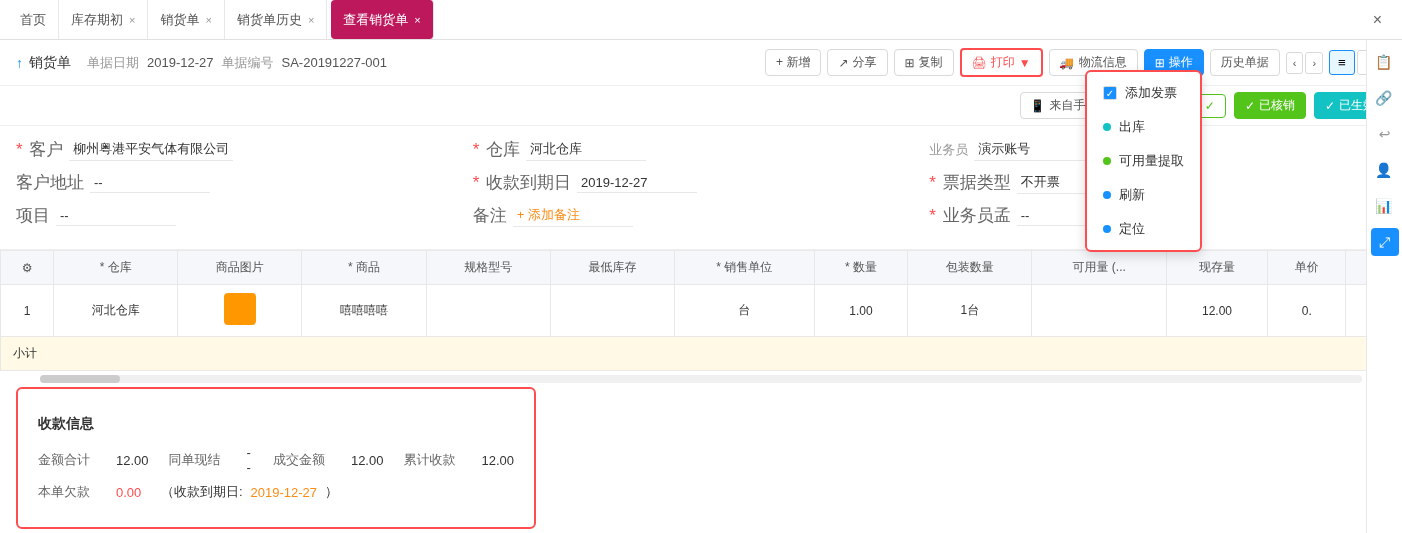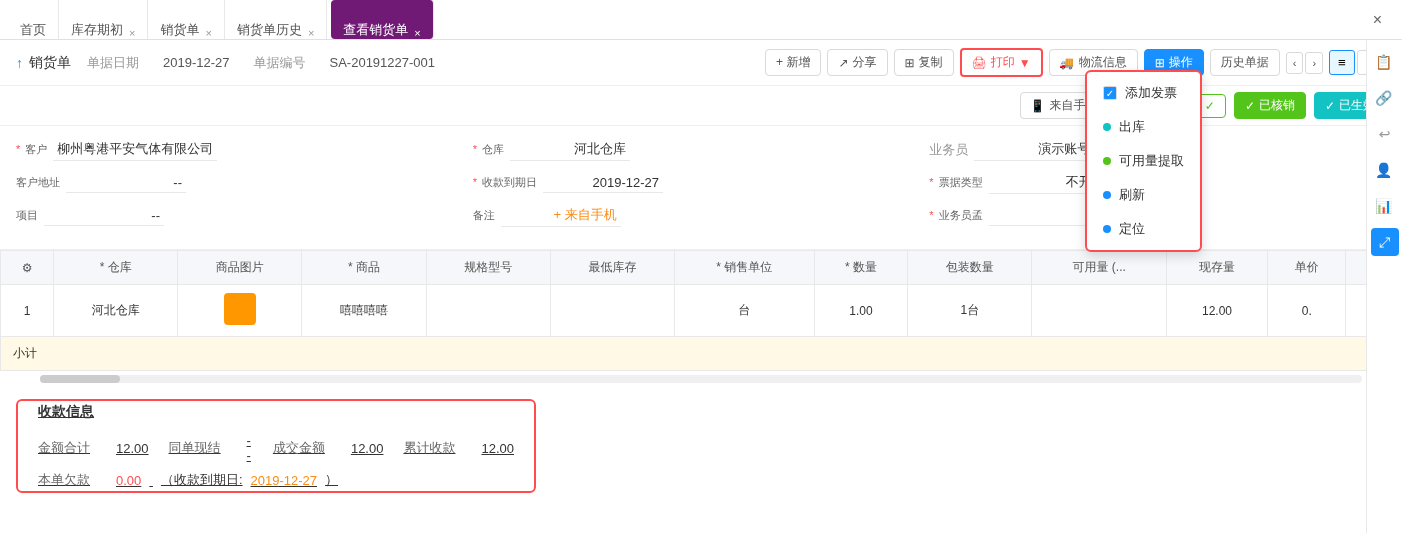--- a/index.html
+++ b/index.html
@@ -5,29 +5,29 @@
     * { box-sizing: border-box; margin: 0; padding: 0; }
     body { font-family: 'Microsoft YaHei', Arial, sans-serif; font-size: 13px; background: #f0f2f5; color: #333; overflow: hidden; }
 
     
     .tab-bar {
       display: flex; align-items: center; background: #fff;
       border-bottom: 1px solid #e0e0e0; padding: 0 8px;
       height: 40px; position: relative;
     }
     .tab-item {
-      display: flex; align-items: flex-end; padding: 0 12px;
+      display: flex; align-items: center; padding: 0 12px;
       height: 39px; cursor: pointer; font-size: 13px; color: #555;
       border-right: 1px solid #e8e8e8; white-space: nowrap;
     }
     .tab-item .tab-close {
       margin-left: 6px; color: #999; font-size: 11px; cursor: pointer;
     }
     .tab-item.highlight {
-      background: #701a75; color: #fff; border-radius: 4px; margin: 0 4px;
+      background: #be185d; color: #fff; border-radius: 4px; margin: 0 4px;
     }
     .tab-item.highlight .tab-close { color: #fff; }
     .close-btn-right {
       margin-left: auto; padding: 0 12px; font-size: 16px; cursor: pointer; color: #666;
     }
 
     
     .main-content {
       background: #fff; margin: 0; height: calc(100vh - 40px); overflow: auto;
     }
@@ -37,21 +37,21 @@
       display: flex; align-items: center; padding: 8px 16px;
       border-bottom: 1px solid #f0f0f0; background: #fff;
     }
     .doc-title-area {
       display: flex; align-items: center; gap: 16px; flex: 1;
     }
     .doc-title {
       display: flex; align-items: center; gap: 6px; font-size: 14px; font-weight: 500;
     }
     .doc-title-icon { color: #1890ff; }
-    .doc-meta { display: flex; align-items: center; gap: 24px; font-size: 13px; color: #555; }
+    .doc-meta { display: flex; align-items: center; gap: 8px; font-size: 13px; color: #555; }
     .doc-meta-label { color: #999; }
 
     .toolbar-right {
       display: flex; align-items: center; gap: 6px; flex-shrink: 0;
     }
     .toolbar-btn {
       display: flex; align-items: center; gap: 4px;
       padding: 4px 10px; border: 1px solid #d9d9d9; border-radius: 4px;
       background: #fff; cursor: pointer; font-size: 12px; color: #555;
       white-space: nowrap;
@@ -83,26 +83,26 @@
 
     
     .form-section {
       padding: 12px 16px; border-bottom: 1px solid #f0f0f0;
     }
     .form-row { display: flex; align-items: center; margin-bottom: 10px; }
     .form-field {
       display: flex; align-items: center; gap: 6px; flex: 1; min-width: 0;
     }
     .field-label {
-      color: #666; white-space: nowrap; font-size: 11px; min-width: fit-content;
+      color: #666; white-space: nowrap; font-size: 17px; min-width: fit-content;
     }
     .field-required { color: #ff4d4f; margin-right: 2px; }
     .field-value {
       color: #333; font-size: 13px; border-bottom: 1px solid #e8e8e8;
-      padding: 2px 4px; min-width: 120px; text-align: right;
+      padding: 2px 4px; min-width: 120px;
     }
     .field-staff { color: #999; font-size: 13px; }
 
     
     .table-container {
       margin: 0; overflow-x: auto;
     }
     .data-table {
       width: 100%; border-collapse: collapse; font-size: 12px;
     }
@@ -113,27 +113,26 @@
     .data-table td {
       padding: 8px 8px; border: 1px solid #e8e8e8; text-align: center;
       white-space: nowrap;
     }
     .data-table tr:nth-child(even) { background: #fafafa; }
     .data-table .subtotal-row td { background: #fff9e6; font-weight: 500; }
     .product-img { width: 32px; height: 32px; background: #ff9800; border-radius: 4px; display: inline-block; }
 
     
     .footer-info {
-      margin: 12px 16px;
+      margin: 0 16px;
       border: 2px solid #ff4d4f;
       border-radius: 6px;
-      padding: 2px 20px;
+      padding: 26px 20px;
       background: #fff;
       max-width: 520px;
-      text-decoration: underline;
     }
     .footer-info-title {
       font-size: 14px; font-weight: bold; margin-bottom: 12px; color: #333;
     }
     .footer-info-grid {
       display: grid; grid-template-columns: 1fr 1fr 1fr 1fr; gap: 8px 20px;
     }
     .footer-info-row { display: flex; align-items: center; gap: 8px; }
     .footer-info-label { color: #666; white-space: nowrap; min-width: 70px; }
     .footer-info-value { color: #333; }
@@ -318,21 +317,21 @@
         <span class="field-value">不开票</span>
       </div>
     </div>
     <div class="form-row">
       <div class="form-field">
         <span class="field-label">项目</span>
         <span class="field-value">--</span>
       </div>
       <div class="form-field">
         <span class="field-label">备注</span>
-        <span class="field-value" style="color:#fa8c16;cursor:pointer;">+ 来自手机</span>
+        <span class="field-value" style="color:#fa8c16;cursor:pointer;">+ 添加备注</span>
       </div>
       <div class="form-field">
         <span class="field-label">
           <span class="field-required">*</span>
           <span>业务员孟</span>
         </span>
         <span class="field-value">--</span>
       </div>
     </div>
   </div>

